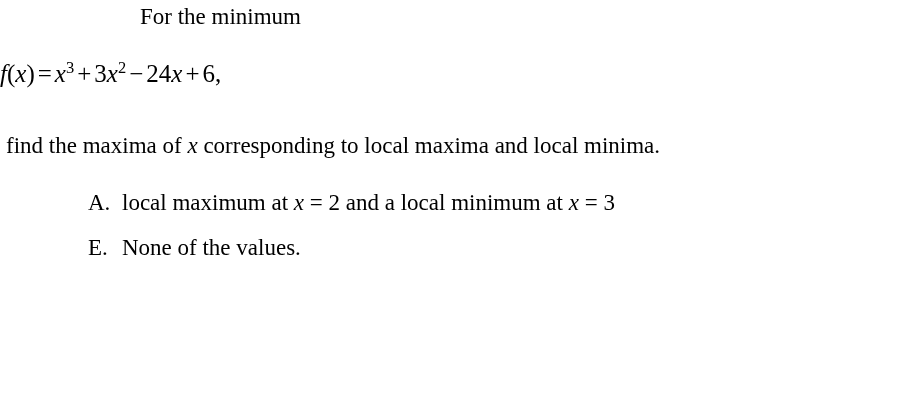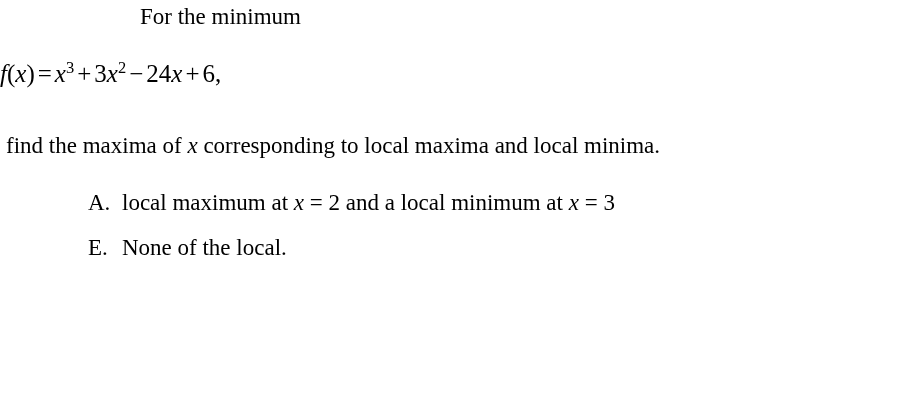--- a/index.html
+++ b/index.html
@@ -104,18 +104,18 @@
       <span class="mn">= 2</span>
       <span>and a local minimum at</span>
       <span class="mi">x</span>
       <span class="mn">= 3</span>
     </div>
 
 
 
 
     <div class="choice">
-      <span class="lbl">E.</span><span>None of the local.</span>
+      <span class="lbl">E.</span><span>None of the values.</span>
     </div>
 
   </div>
 
 </div>
 
 </body></html>

